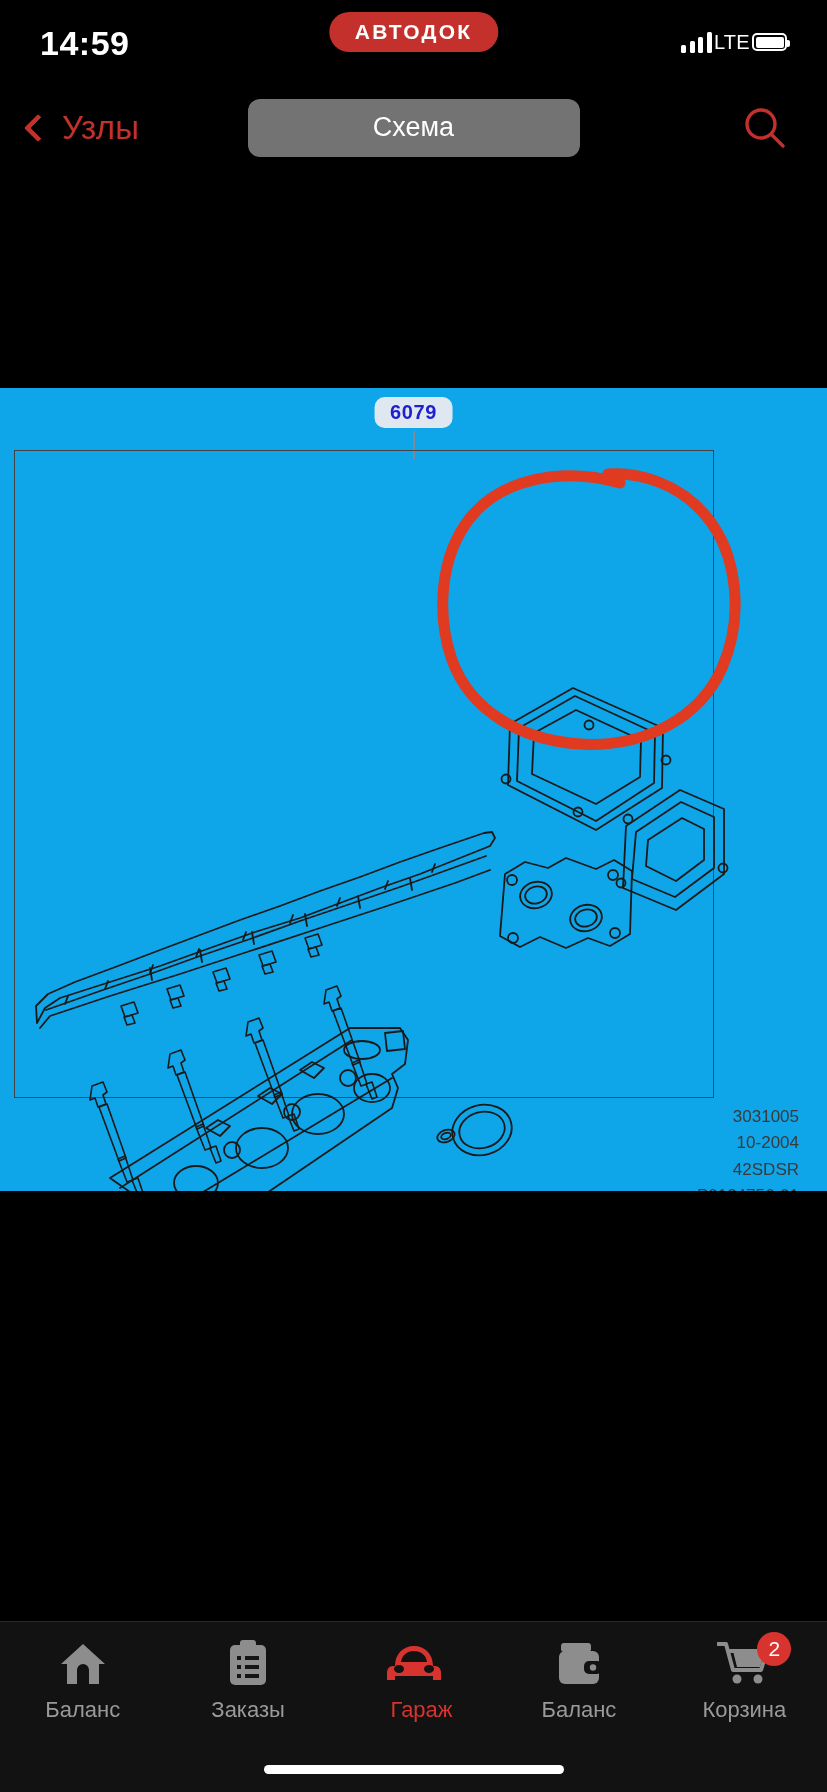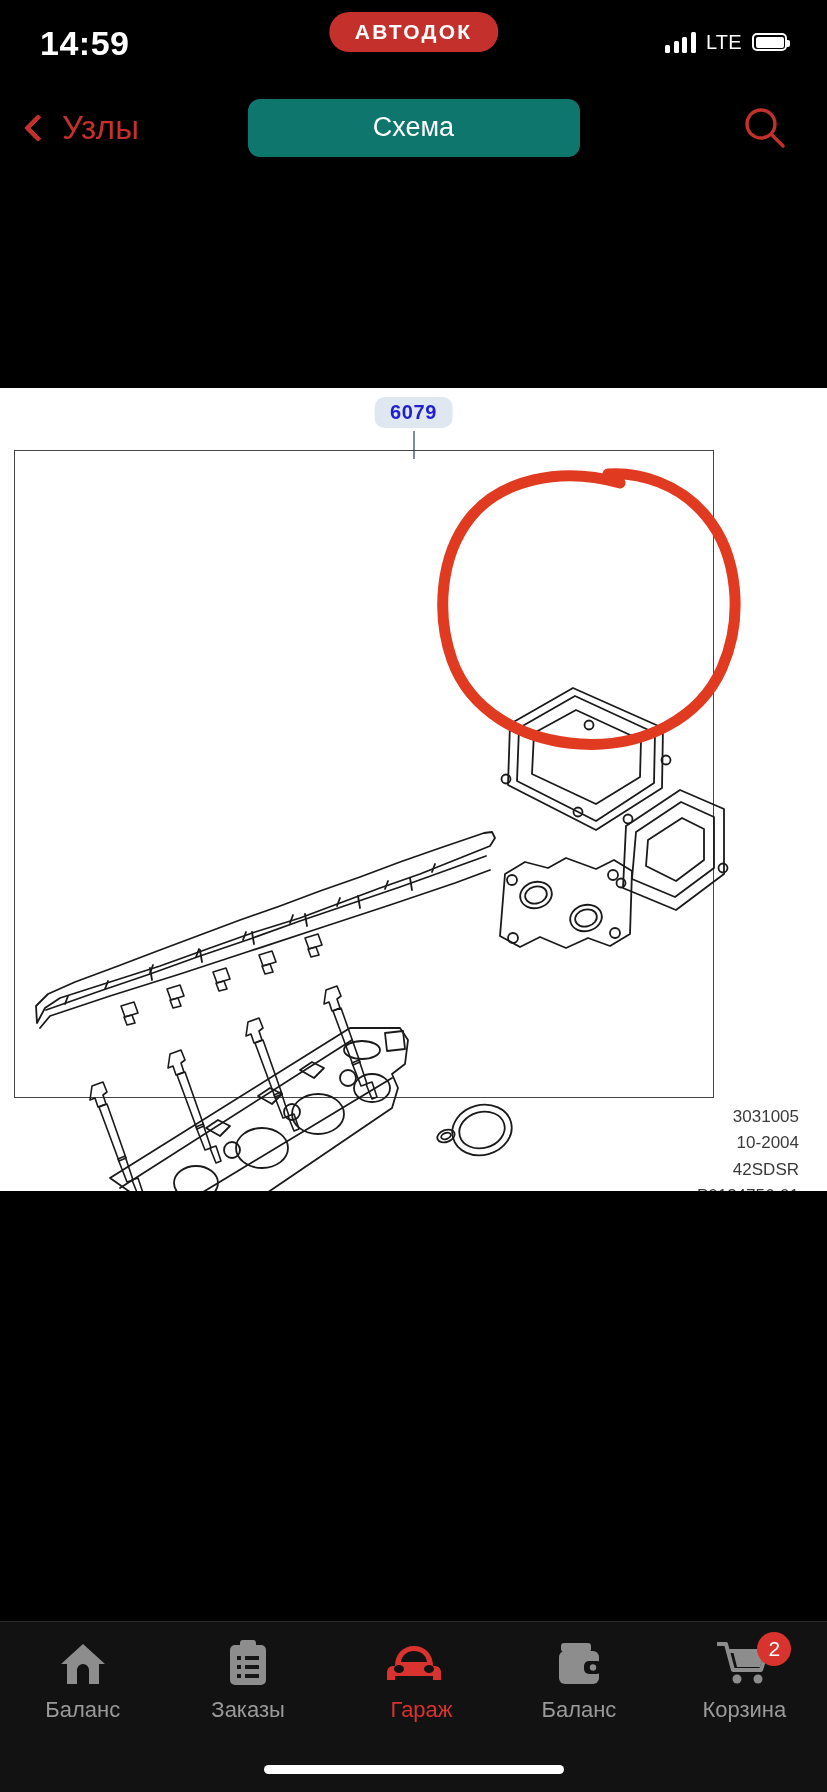--- a/index.html
+++ b/index.html
@@ -20,21 +20,21 @@
     font-size:34px; font-weight:600; letter-spacing:.5px;
     font-family:"Liberation Sans", sans-serif; line-height:1;
     padding-top:6px;
   }
   .logo-pill{
     position:absolute; left:50%; top:12px; transform:translateX(-50%);
     background:#c4312c; color:#ffffff; border-radius:22px;
     padding:9px 26px 10px; font-size:21px; font-weight:700;
     letter-spacing:2.2px; line-height:1;
   }
-  .status-right{ display:flex; align-items:center; gap:10px; padding-top:4px;}
+  .status-right{ display:flex; align-items:center; gap:2px; padding-top:4px;}
   .bars{ display:flex; align-items:flex-end; gap:3.5px; height:22px; }
   .bars i{ display:block; width:5px; background:#fff; border-radius:1.5px; }
   .bars i:nth-child(1){ height:8px; }
   .bars i:nth-child(2){ height:12px; }
   .bars i:nth-child(3){ height:16px; }
   .bars i:nth-child(4){ height:21px; }
   .lte{ font-size:20px; font-weight:500; letter-spacing:.3px; }
   .battery{ position:relative; width:35px; height:18px; border:2px solid #fff; border-radius:5px; padding:1.5px; }
   .battery .fill{ height:100%; background:#fff; border-radius:2px; }
   .battery:after{ content:""; position:absolute; right:-5px; top:5px; width:3px; height:7px; background:#fff; border-radius:0 2px 2px 0;}
@@ -57,33 +57,33 @@
 
   .segmented{
     position:absolute; left:50%; top:50%; transform:translate(-50%,-50%);
     display:flex; background:#1d1d1f; border-radius:12px;
     width:332px; height:58px; padding:0; overflow:hidden;
   }
   .seg{
     flex:1; display:flex; align-items:center; justify-content:center;
     font-size:27px; color:#ffffff; cursor:pointer; border-radius:11px;
   }
-  .seg.active{ background:#0f766e; color:#fff; }
+  .seg.active{ background:#737373; color:#fff; }
 
   .search-btn{
     position:absolute; right:34px; top:50%; transform:translateY(-50%);
     width:56px; height:56px; display:flex; align-items:center; justify-content:center;
     cursor:pointer;
   }
 
   
   .content-gap{ position:absolute; top:175px; left:0; width:827px; height:213px; background:#000; }
   .diagram-panel{
     position:absolute; top:388px; left:0; width:827px; height:803px;
-    background:#ffffff; overflow:hidden;
+    background:#0ea5e9; overflow:hidden;
   }
   .badge-6079{
     position:absolute; left:50%; transform:translateX(-50%); top:9px;
     background:#dfe8f0; color:#2020cf; font-size:20px; font-weight:700;
     padding:5px 16px 6px; border-radius:10px; letter-spacing:.6px; line-height:1;
     cursor:pointer;
   }
   .badge-stem{
     position:absolute; left:50%; top:43px; width:2px; height:28px;
     background:#7f8a99; transform:translateX(-50%);

